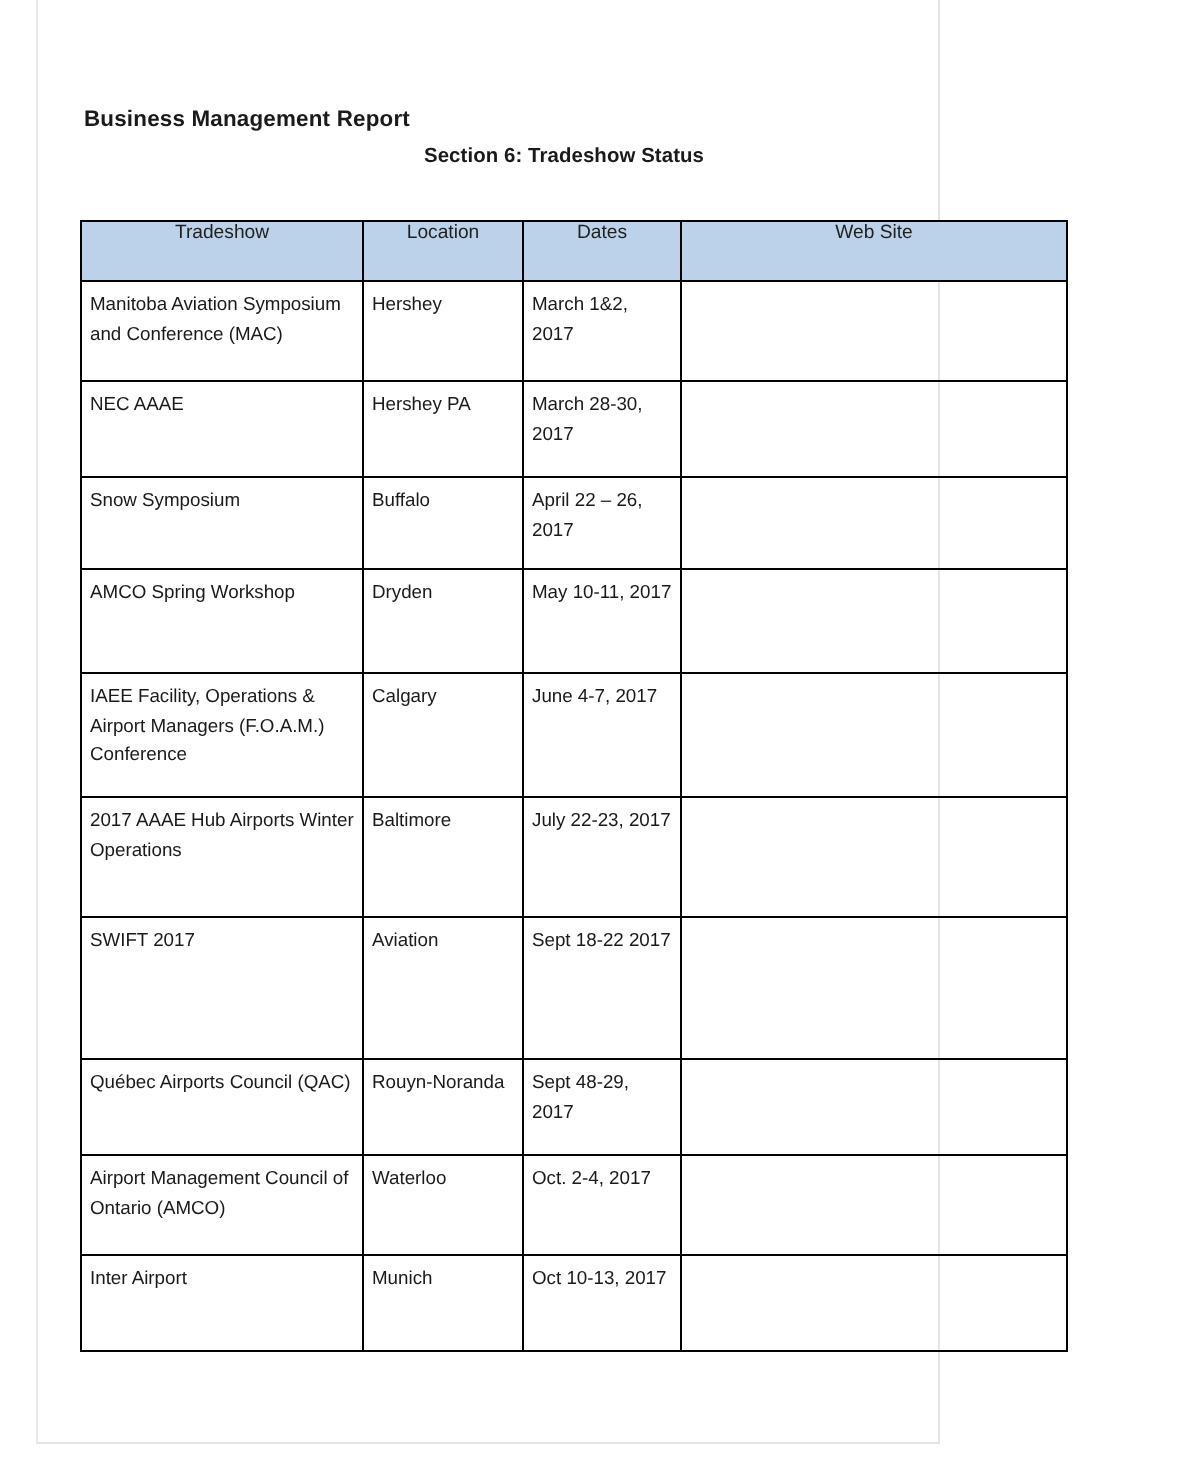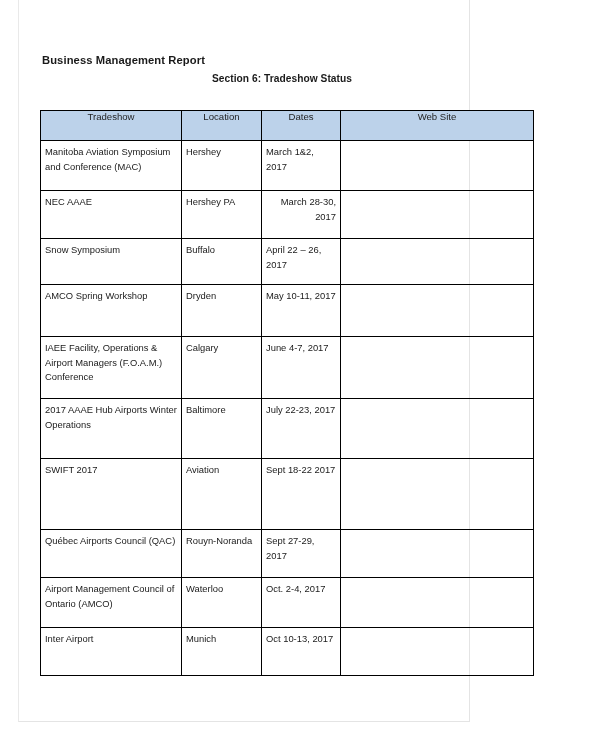--- a/index.html
+++ b/index.html
@@ -85,21 +85,21 @@
     color: #1f1f1f;
   }
 
   .cell {
     padding: 4px 4px 3px 4px;
     font-size: 9.4px;
     line-height: 14.6px;
     color: #1a1a1a;
     height: 100%;
   }
-  .cell.ctr { text-align: right; }
+  .cell.ctr { text-align: left; }
 
   
   td.anchor-bottom { vertical-align: bottom; }
   td.anchor-bottom .cell { padding-bottom: 4px; }
 
   .r-h1 { height: 50px; }
   .r-h2 { height: 48px; }
   .r-h3 { height: 46px; }
   .r-h4 { height: 52px; padding-left: 48px; }
   .r-h5 { height: 62px; }
@@ -243,21 +243,21 @@
         </tr>
 
         <tr class="r-h8">
           <td>
               <div class="cell">Québec Airports Council (QAC)</div>
             </td>
           <td class="anchor-bottom">
               <div class="cell">Rouyn-Noranda</div>
             </td>
           <td class="anchor-bottom">
-              <div class="cell">Sept 27-29, 2017</div>
+              <div class="cell">Sept 48-29, 2017</div>
             </td>
           <td>
               <div class="cell"></div>
             </td>
         </tr>
 
         <tr class="r-h9">
           <td>
               <div class="cell">Airport Management Council of Ontario (AMCO)</div>
             </td>

